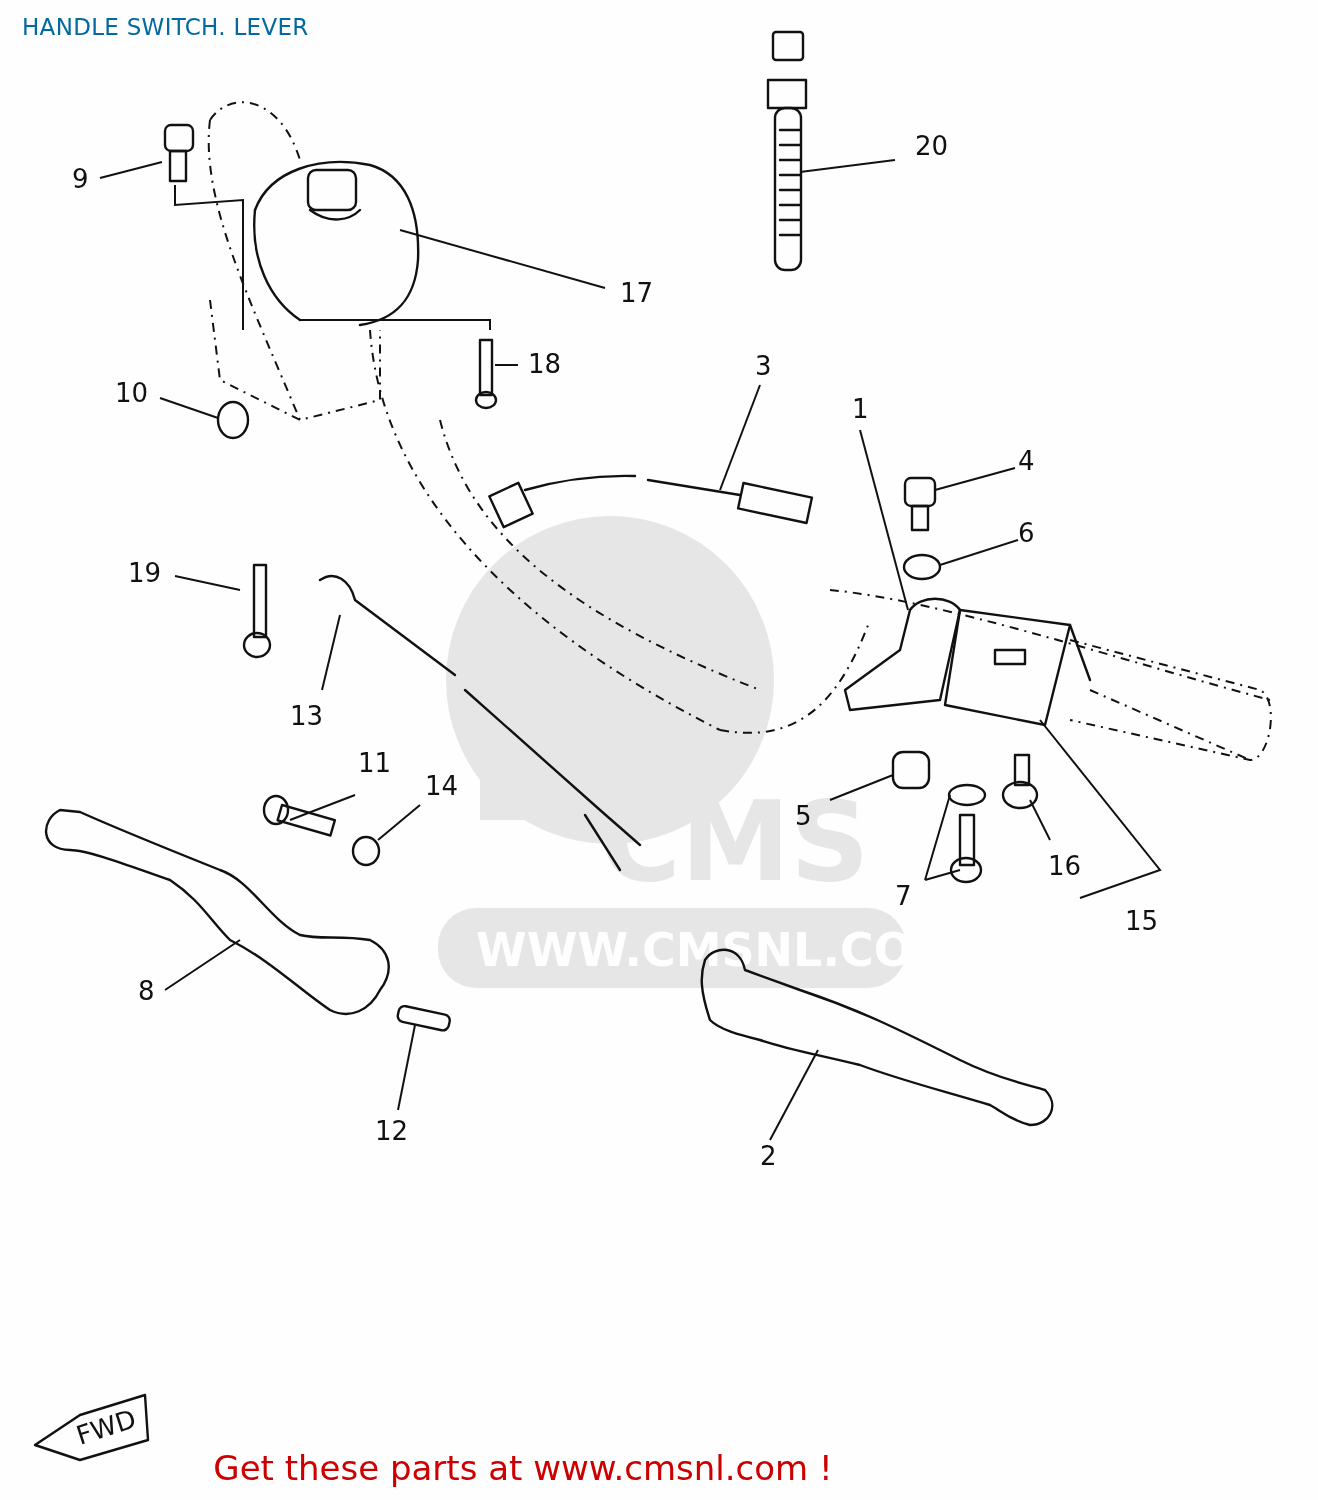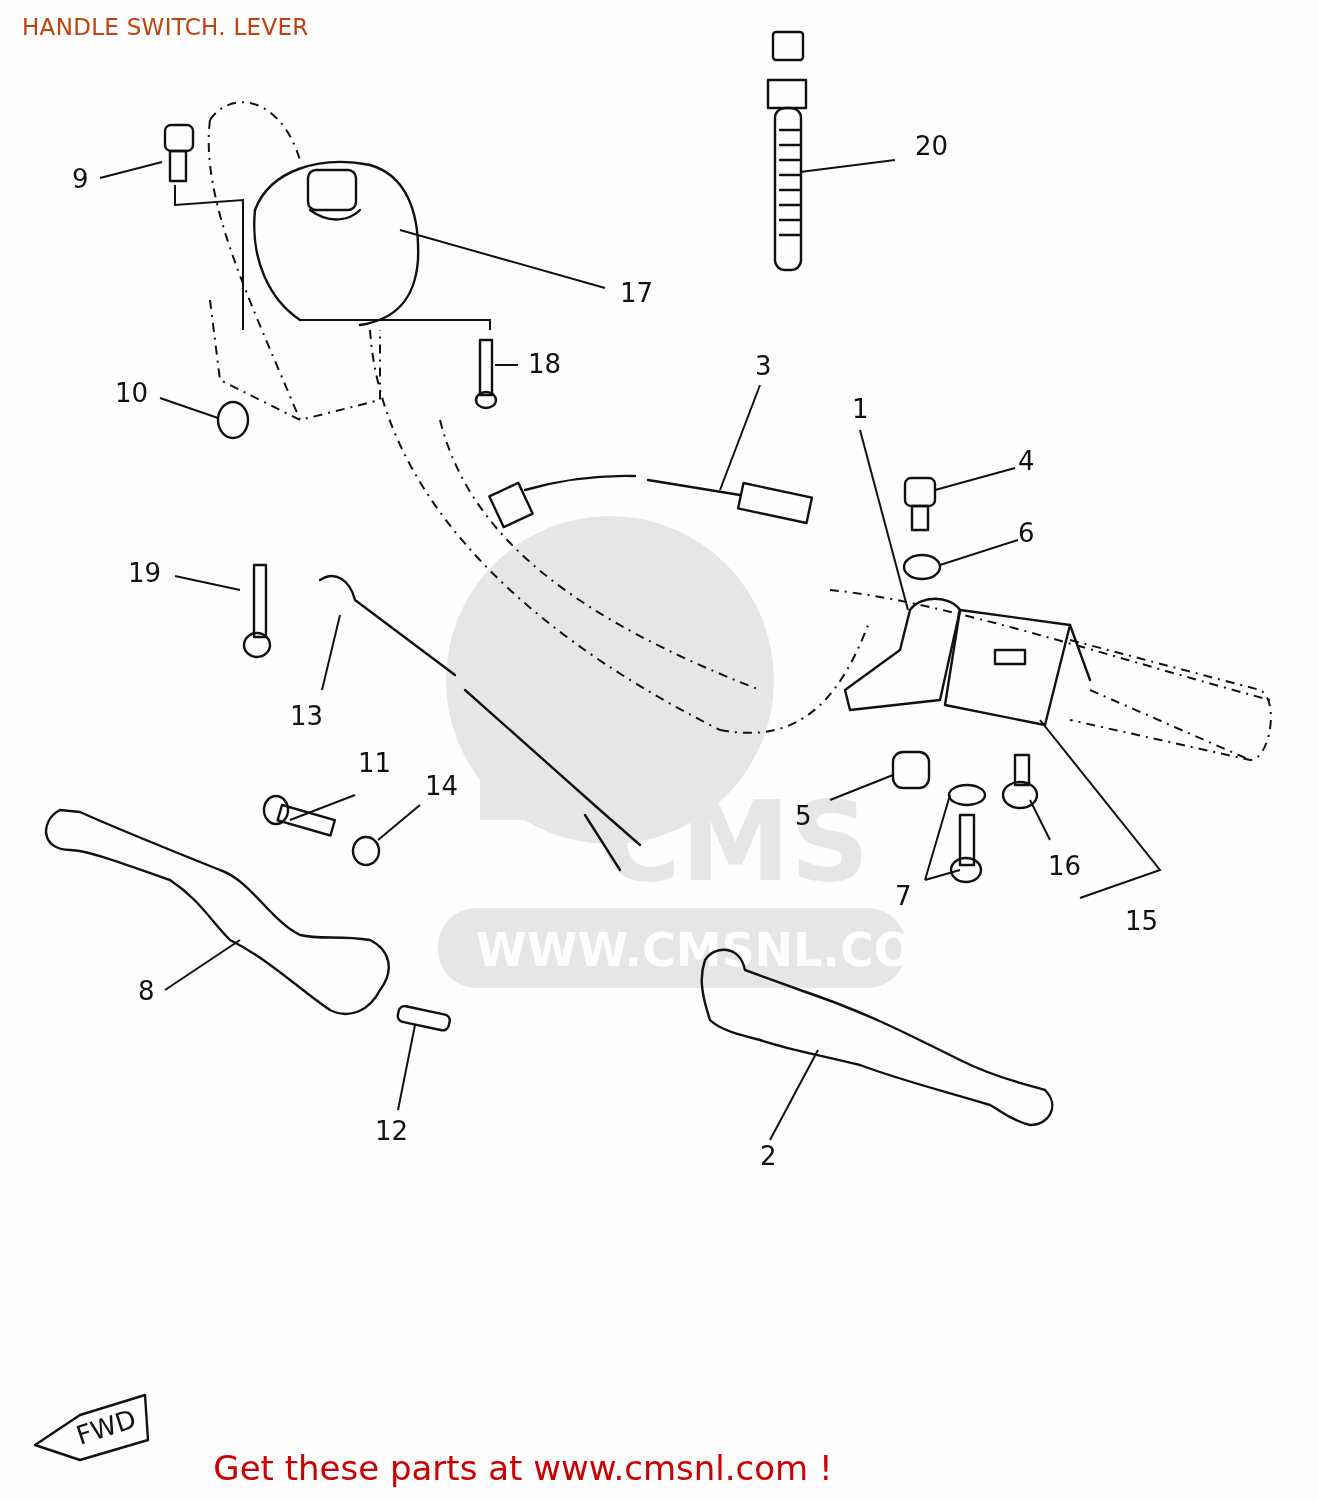--- a/index.html
+++ b/index.html
@@ -1,18 +1,18 @@
 <!DOCTYPE html>
 <html><head>
 <meta charset="utf-8">
 <style>
   html, body { margin: 0; padding: 0; background: #fdfefd; }
   body { width: 1318px; height: 1500px; position: relative; overflow: hidden;
          font-family: "DejaVu Sans", sans-serif; }
-  .title { position: absolute; left: 22px; top: 14px; font-size: 23px; color: #c2410c;
+  .title { position: absolute; left: 22px; top: 14px; font-size: 23px; color: #0369a1;
            letter-spacing: 0.3px; font-family: "DejaVu Sans", sans-serif; }
   .footer { position: absolute; left: 0; width: 1046px; top: 1448px; text-align: center;
             font-size: 34px; color: #cc0000; font-family: "DejaVu Sans", sans-serif; }
   .footer a { color: #cc0000; text-decoration: none; }
   svg.diagram { position: absolute; left: 0; top: 0; }
   .ln { fill: none; stroke: #111; stroke-width: 2.4; stroke-linecap: round; stroke-linejoin: round; }
   .dash { fill: none; stroke: #111; stroke-width: 2; stroke-dasharray: 9 6 2 6; }
   .lead { fill: none; stroke: #111; stroke-width: 2; }
   .callout { font-family: "DejaVu Sans", sans-serif; font-size: 26px; fill: #111; }
   .wm { fill: #e6e6e6; }

